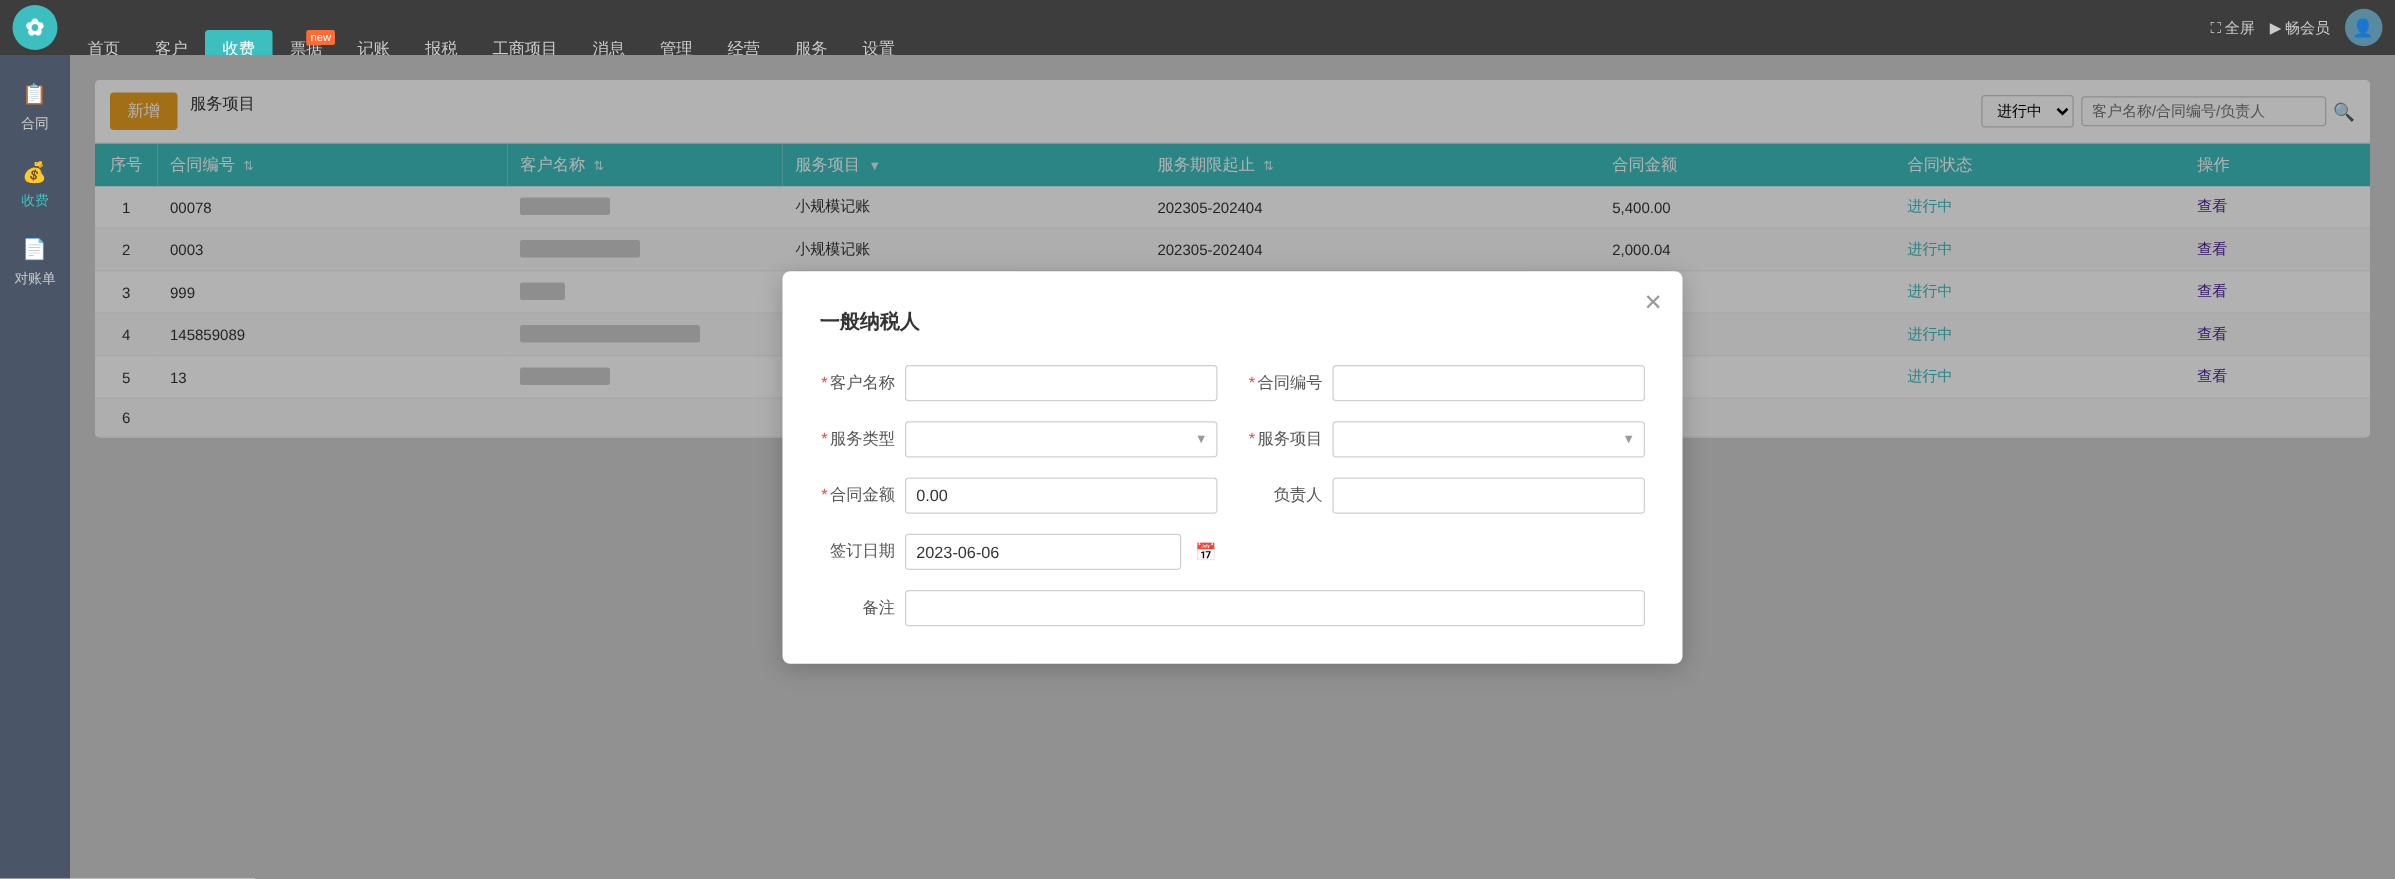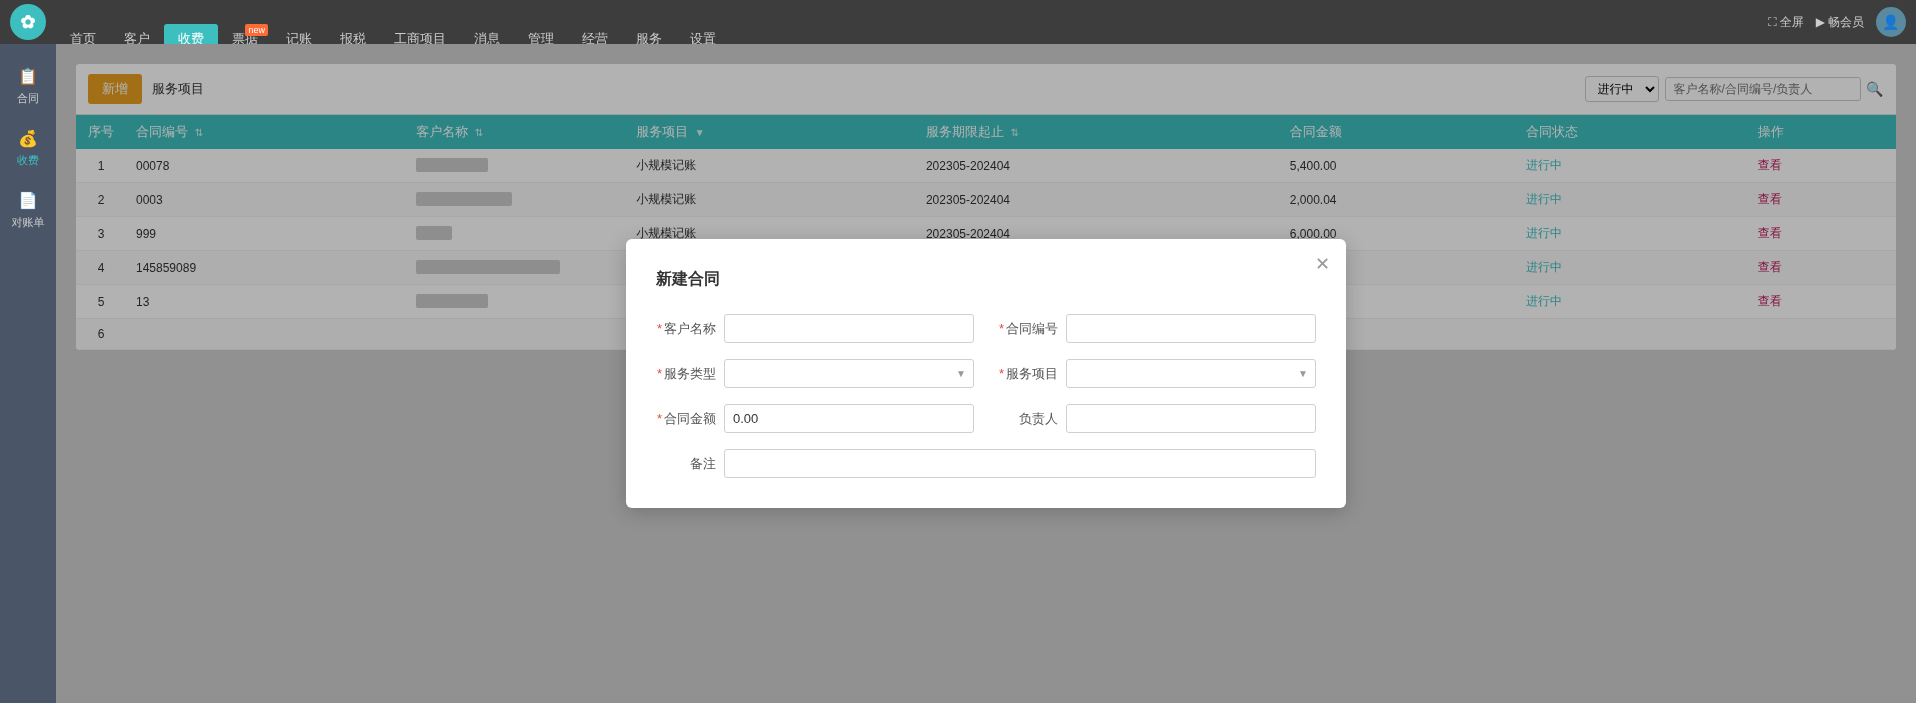--- a/index.html
+++ b/index.html
@@ -125,21 +125,20 @@
     
     .table-container {
       background: white;
       border-radius: 4px;
       overflow: hidden;
     }
 
     
     .toolbar {
       display: flex;
-      align-items: center;
       padding: 10px 12px;
       gap: 10px;
       background: white;
       border-bottom: 1px solid #e0e0e0;
     }
     .btn-new {
       background: #e8a020;
       color: white;
       border: none;
       padding: 6px 14px;
@@ -199,21 +198,21 @@
       font-size: 12px;
       color: #333;
     }
     .data-table tr:nth-child(even) td { background: #f9f9f9; }
     .sort-icon { font-size: 10px; margin-left: 3px; opacity: 0.8; }
     .status-badge {
       color: #3ebfbf;
       font-size: 12px;
     }
     .action-link {
-      color: #be185d;
+      color: #4c1d95;
       cursor: pointer;
       text-decoration: none;
     }
     .blurred-text {
       background: #ccc;
       border-radius: 2px;
       color: transparent;
       user-select: none;
     }
 
@@ -497,21 +496,21 @@
             <td></td>
             <td></td>
           </tr>
         </tbody>
       </table>
     </div>
 
     <div class="modal-overlay">
       <div class="modal">
         <button class="modal-close">✕</button>
-        <div class="modal-title">新建合同</div>
+        <div class="modal-title">一般纳税人</div>
 
         <div class="form-grid">
 
           <div class="form-row">
             <label class="form-label required">客户名称</label>
             <input type="text" class="form-input" style="">
           </div>
           <div class="form-row">
             <label class="form-label required">合同编号</label>
             <input type="text" class="form-input" style="">
@@ -538,20 +537,25 @@
 
           <div class="form-row">
             <label class="form-label required">合同金额</label>
             <input type="text" class="form-input" value="0.00" style="">
           </div>
           <div class="form-row">
             <label class="form-label">负责人</label>
             <input type="text" class="form-input" style="">
           </div>
 
+          <div class="form-row">
+            <label class="form-label">签订日期</label>
+            <input type="text" class="form-input" value="2023-06-06" style="">
+            <span class="cal-icon">📅</span>
+          </div>
 
           <div class="form-row form-full-row">
             <label class="form-label">备注</label>
             <input type="text" class="form-input" style="">
           </div>
         </div>
 
       </div>
     </div>
 

